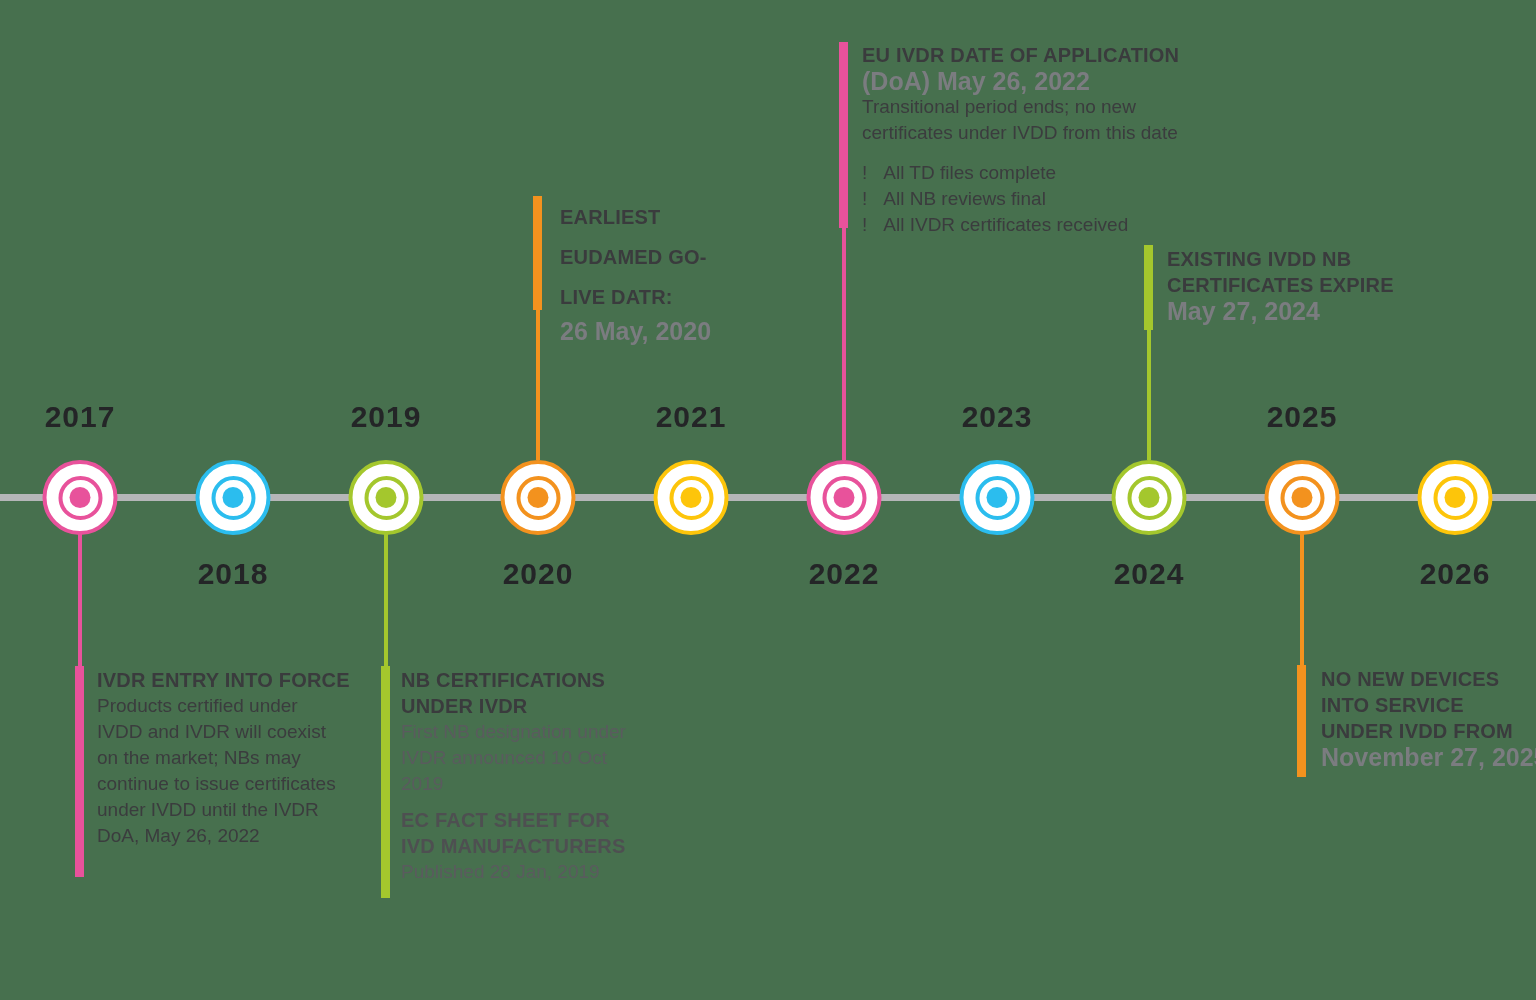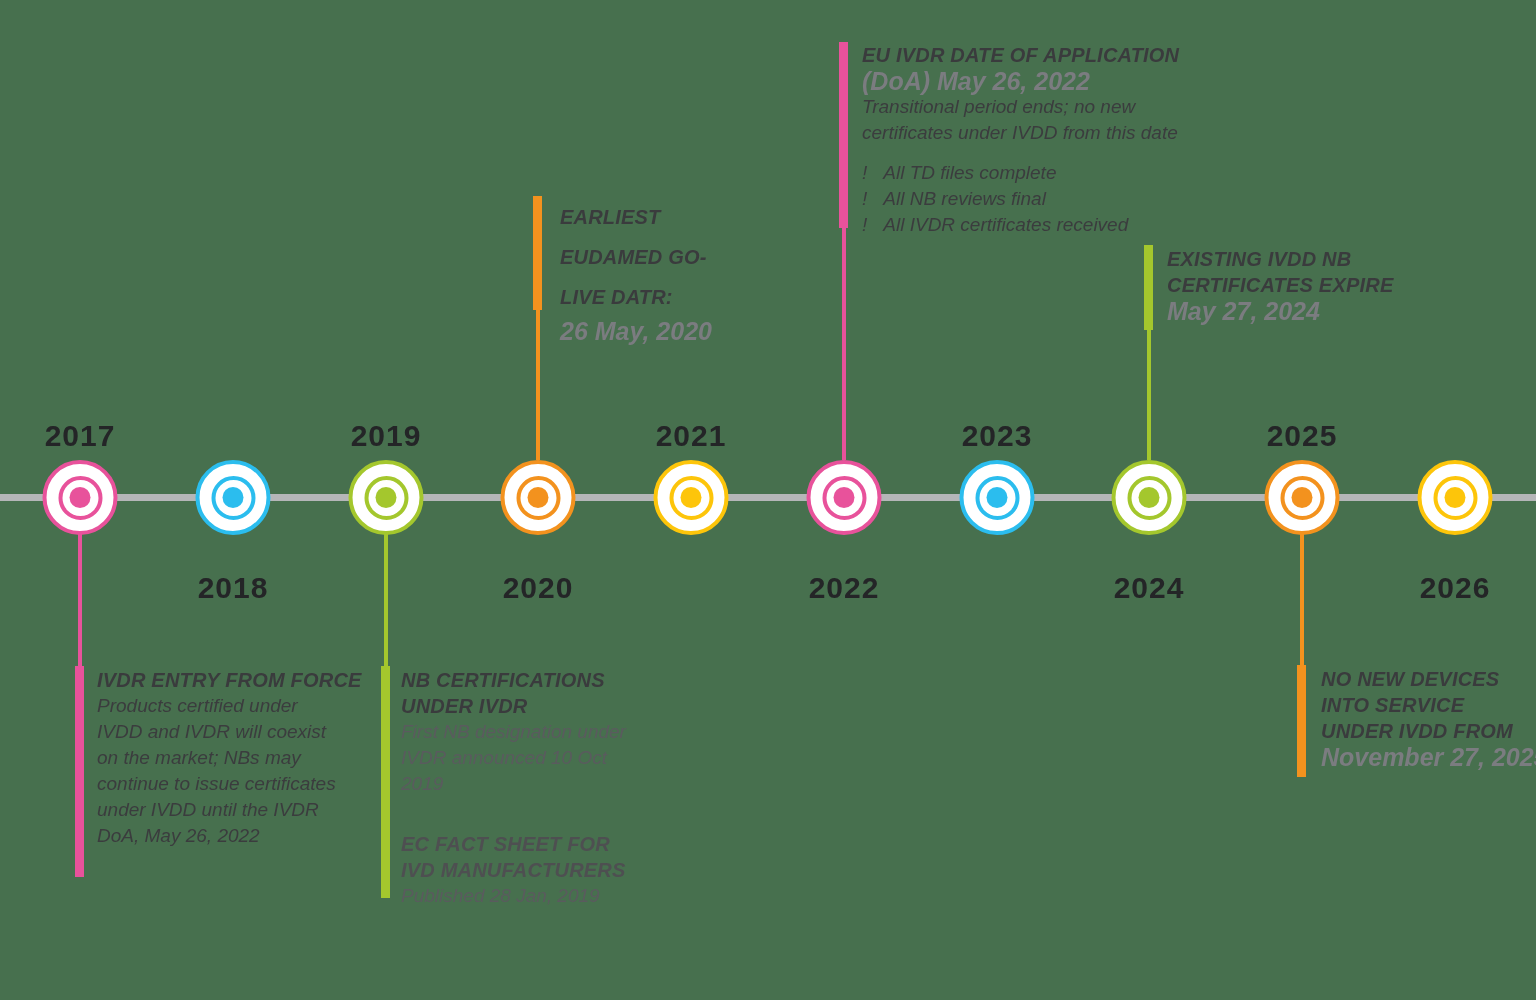--- a/index.html
+++ b/index.html
@@ -48,29 +48,29 @@
   .c-yellow { --c: var(--yellow); }
 
   .year {
     position: absolute; left: 0;
     transform: translateX(-50%);
     font-size: 30px; font-weight: bold;
     letter-spacing: 1px;
     color: var(--year_dark, #242527);
     white-space: nowrap;
   }
-  .year.above { top: 419px; }
-  .year.below { top: 571px; }
+  .year.above { top: 400px; }
+  .year.below { top: 557px; }
 
   
   .vbar  { position: absolute; width: 9px; background: var(--c); }
   .vline { position: absolute; width: 4px; background: var(--c); }
 
   
-  .callout { position: absolute; font-style: italic; }
+  .callout { position: absolute; }
   .co-title {
     font-size: 20px; font-weight: bold; line-height: 26px;
     color: var(--heading_dark, #3a3b3d);
     letter-spacing: 0.2px;
   }
   .co-title.nowrap { white-space: nowrap; }
   .co-title.soft { color: var(--heading_soft, #4e4f51); }
   .co-title.lh28 { line-height: 40px; }
   .co-date {
     font-size: 25px; font-weight: bold; line-height: 26px;
@@ -80,21 +80,21 @@
   .co-date.lh28 { line-height: 28px; }
   .co-body { font-size: 19px; line-height: 26px; color: var(--body_dark, #3b3c3e); }
   .co-body.muted { color: var(--text_muted, #5a5b5e); }
   .bullets { margin-top: 14px; }
   .bullet-row {
     display: flex; gap: 16px;
     font-size: 19px; line-height: 26px;
     color: var(--body_dark, #3b3c3e);
     white-space: nowrap;
   }
-  .section2 { margin-top: 34px; }
+  .section2 { margin-top: 10px; }
 </style>
 </head>
 <body>
 
 <div class="canvas">
 
   <div class="tl-line"></div>
 
   <div class="tl-group" style="left:80px">
     <div class="year above">2017</div>
@@ -219,21 +219,21 @@
     <div class="co-title lh28">EARLIEST EUDAMED GO-LIVE DATR:</div>
     <div class="co-date lh28">26 May, 2020</div>
   </div>
 
   <div class="callout" style="left:1167px; top:246px; width:238px">
     <div class="co-title">EXISTING IVDD NB CERTIFICATES EXPIRE</div>
     <div class="co-date">May 27, 2024</div>
   </div>
 
   <div class="callout" style="left:97px; top:667px; width:270px">
-    <div class="co-title nowrap">IVDR ENTRY FROM FORCE</div>
+    <div class="co-title nowrap">IVDR ENTRY INTO FORCE</div>
     <div class="co-body" style="width:250px">Products certified under IVDD and IVDR will coexist on the market; NBs may continue to issue certificates under IVDD until the IVDR DoA, May 26, 2022</div>
   </div>
 
   <div class="callout" style="left:401px; top:667px; width:240px">
     <div class="co-title">NB CERTIFICATIONS UNDER IVDR</div>
     <div class="co-body muted">First NB designation under IVDR announced 10 Oct 2019</div>
     <div class="section2">
       <div class="co-title soft">EC FACT SHEET FOR IVD MANUFACTURERS</div>
       <div class="co-body muted">Published 28 Jan, 2019</div>
     </div>

